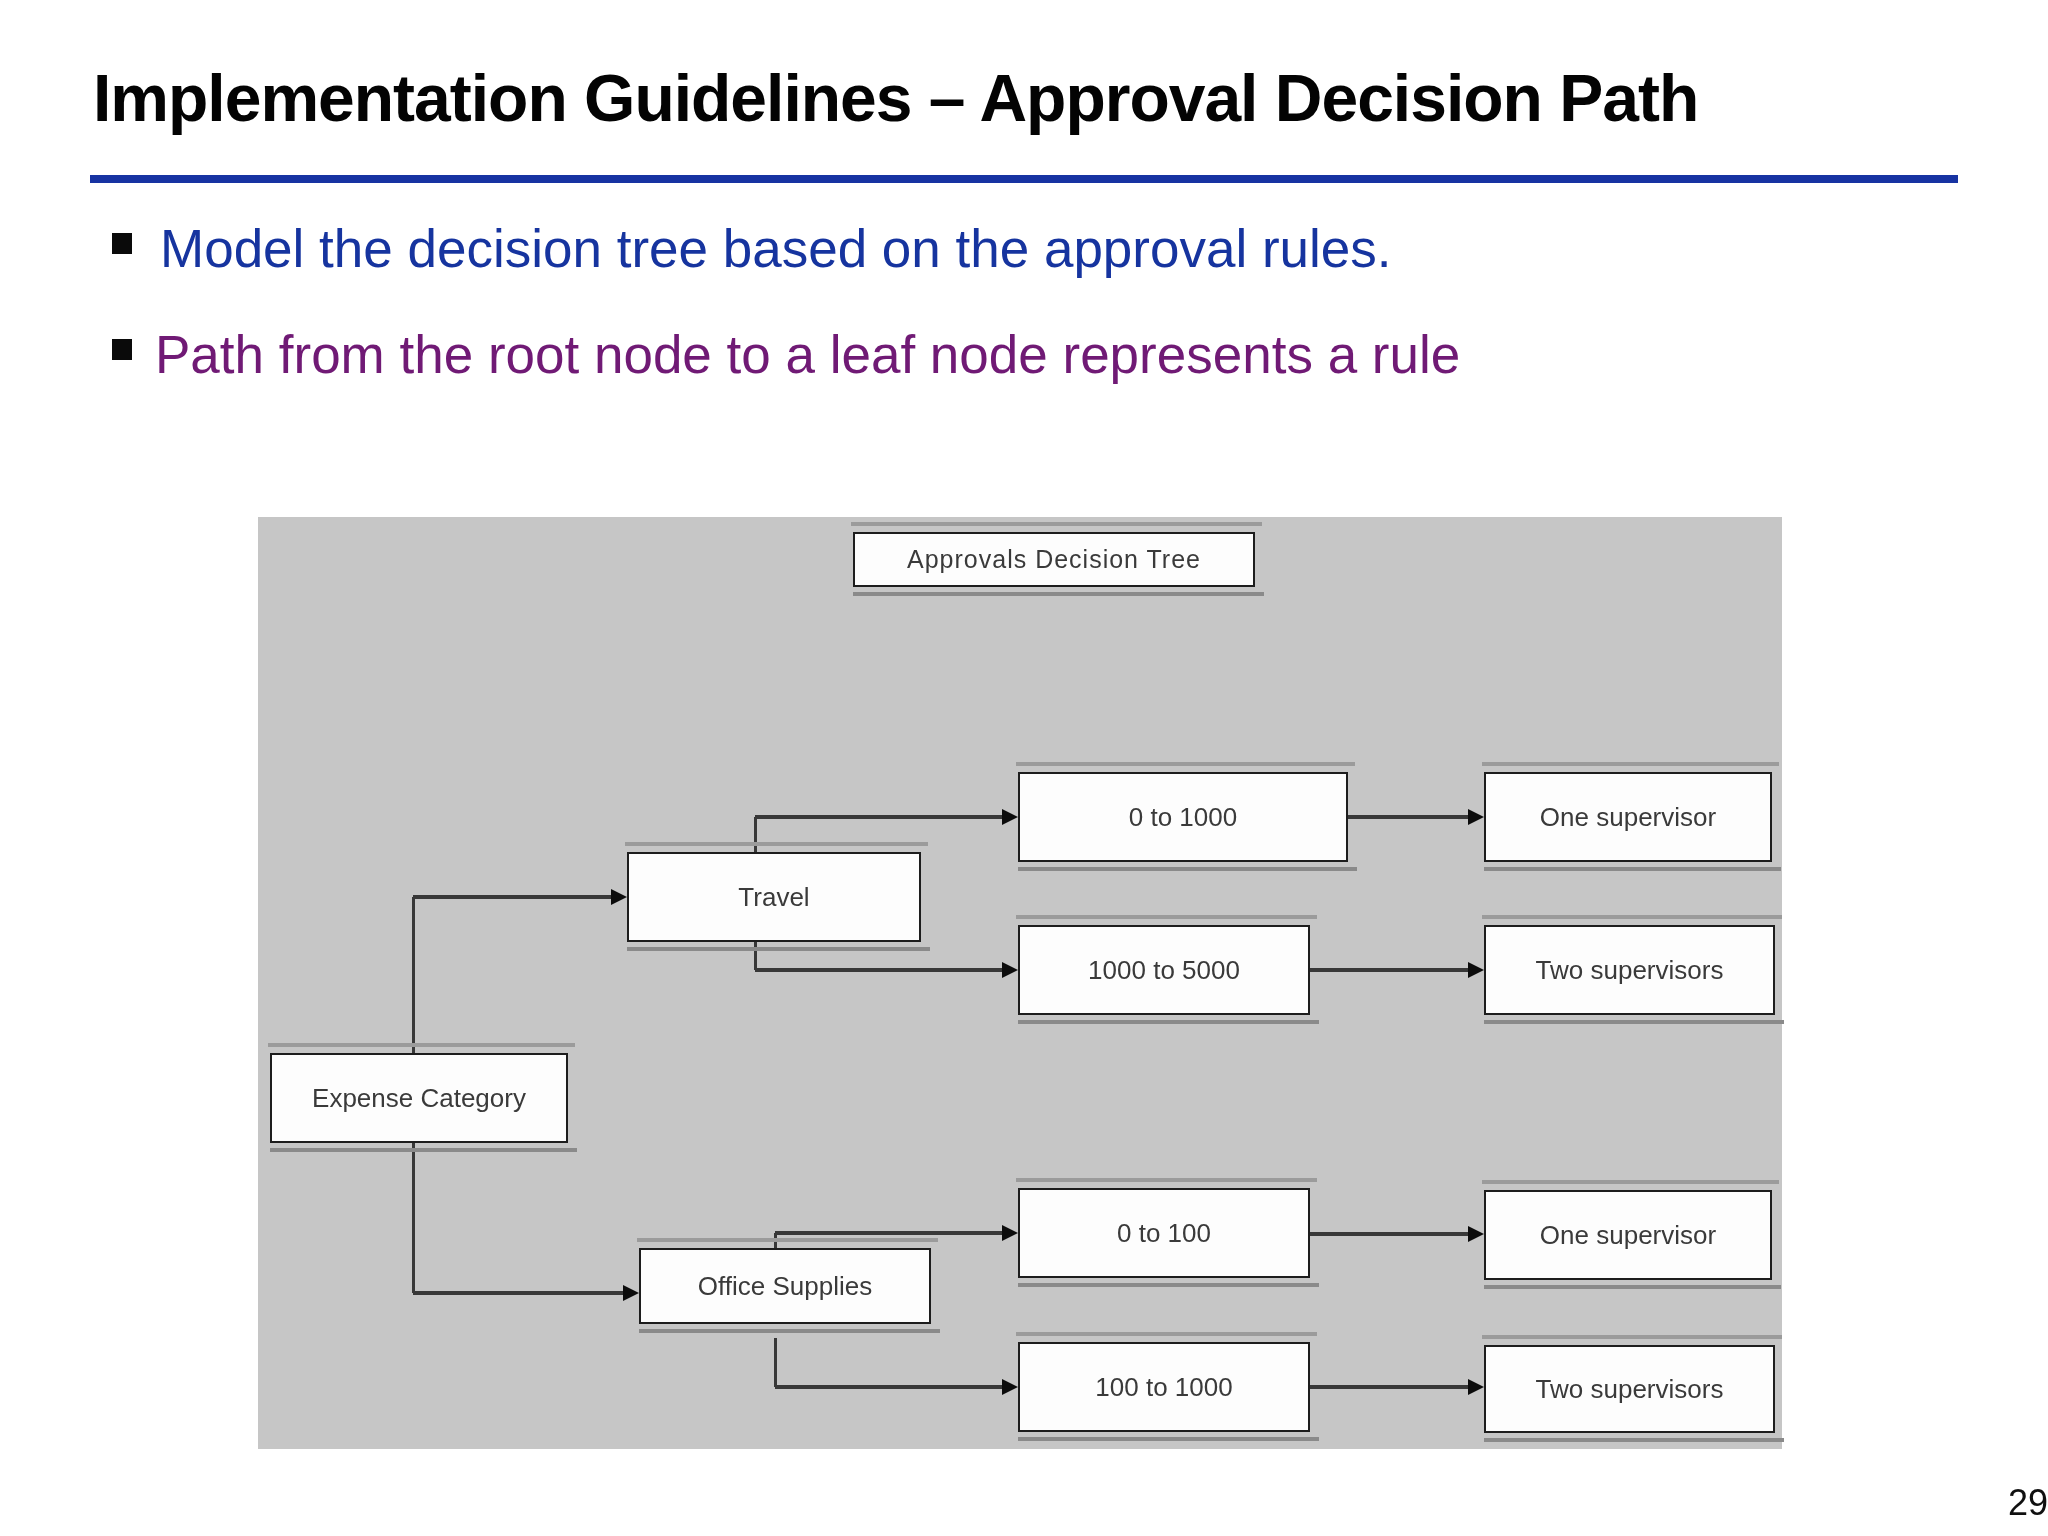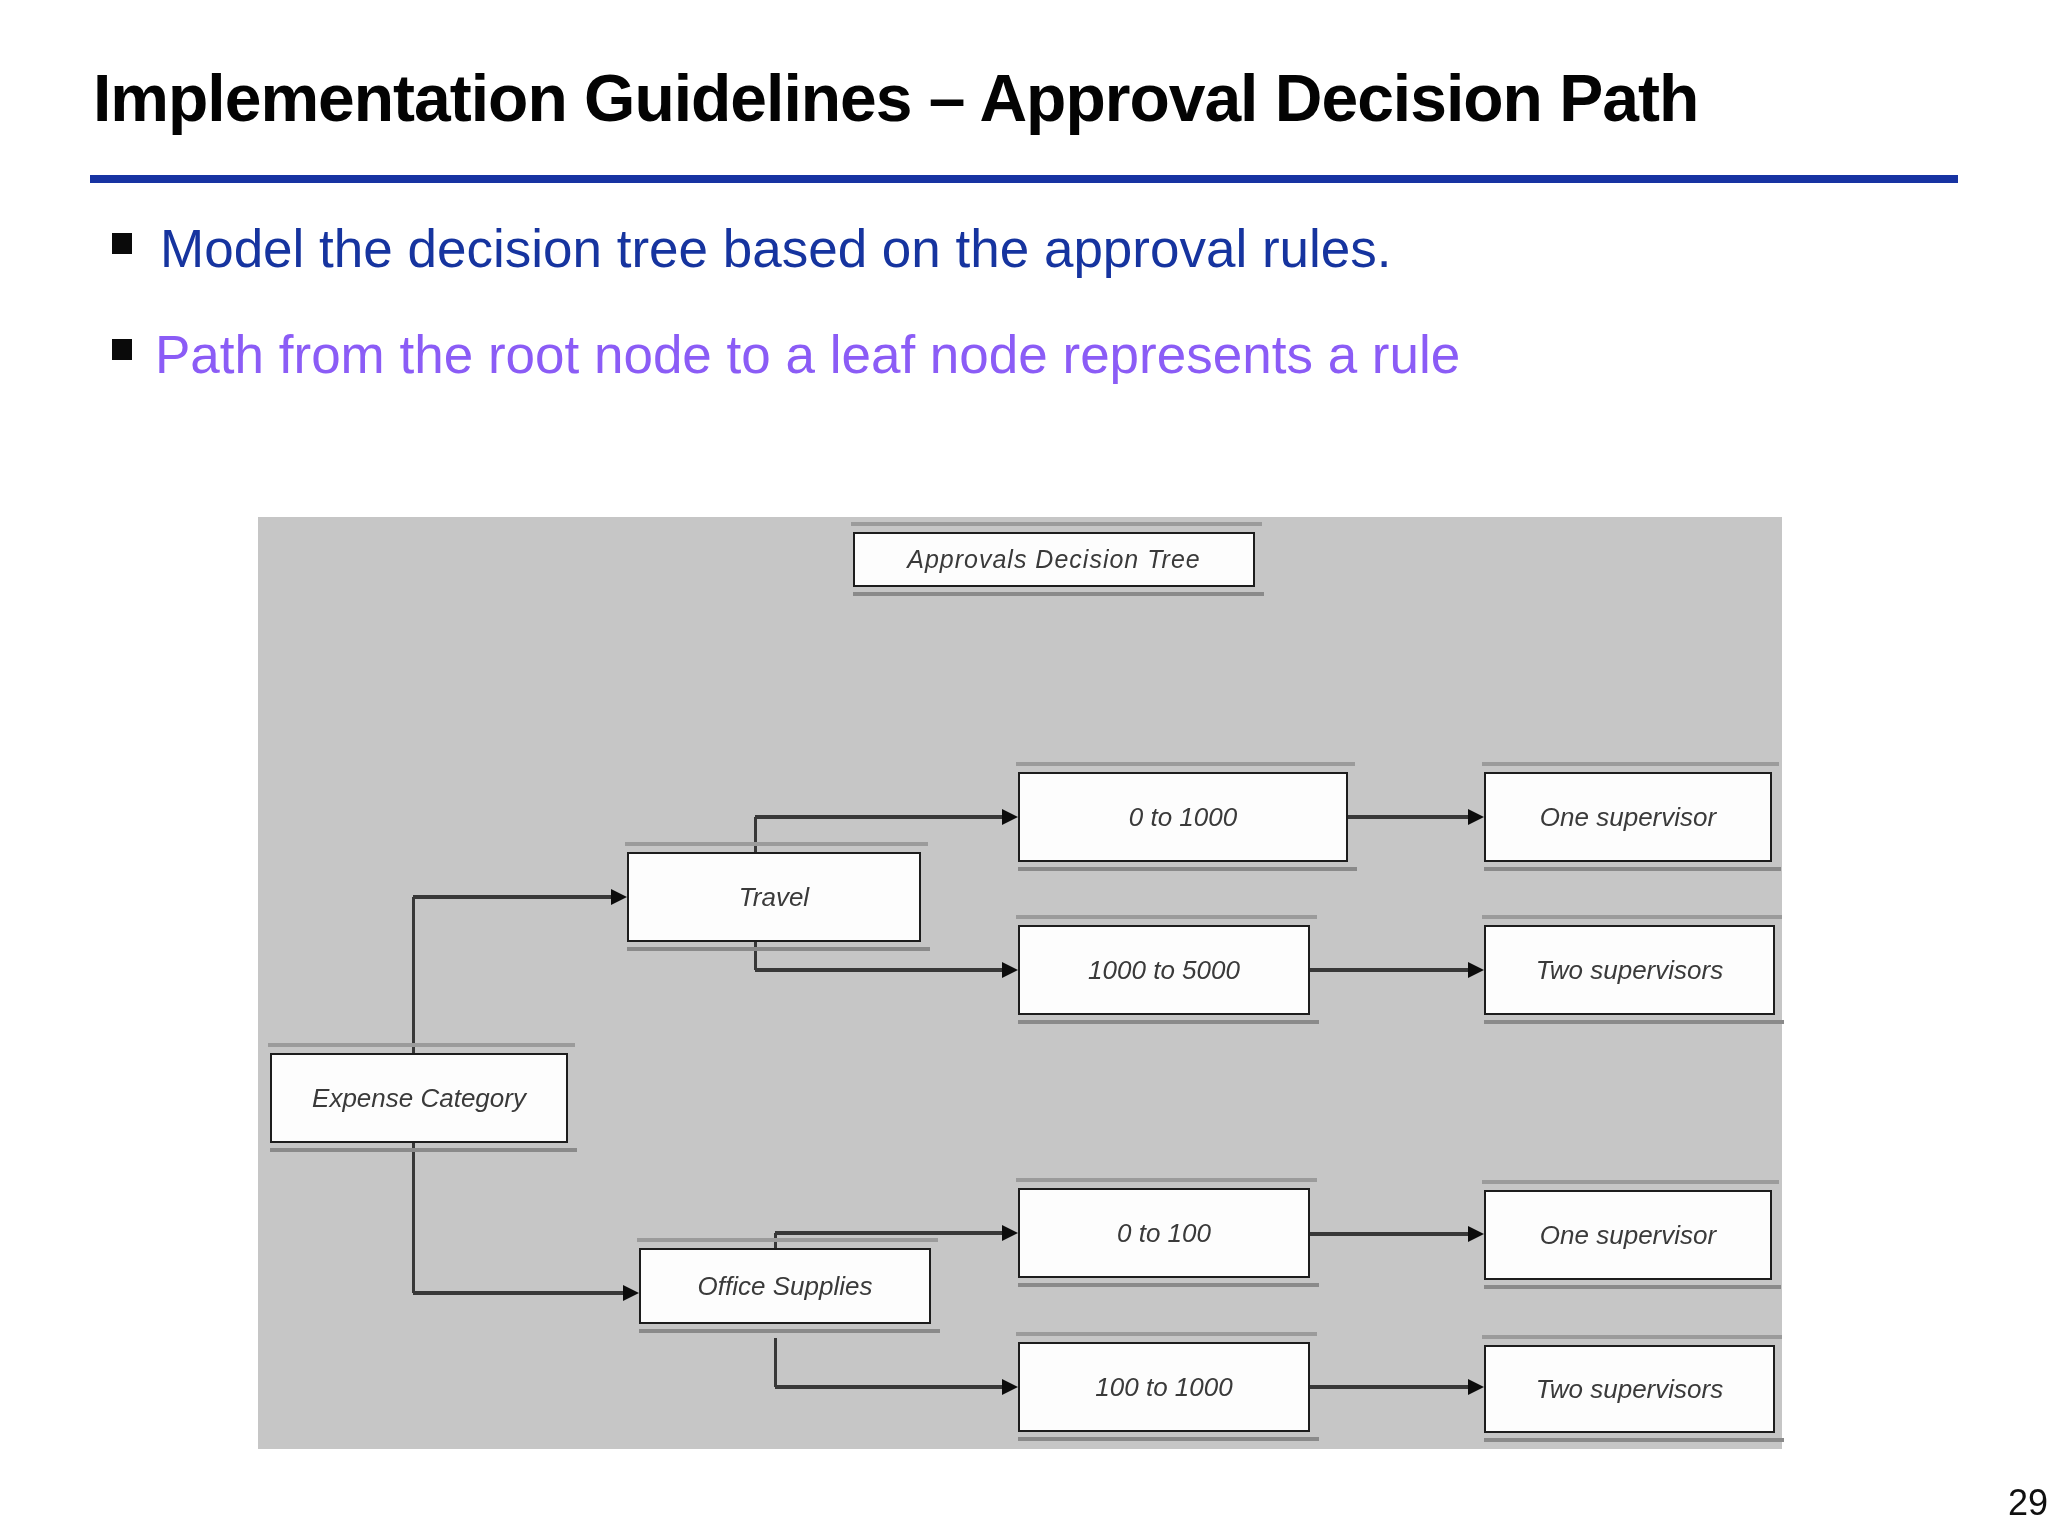--- a/index.html
+++ b/index.html
@@ -21,21 +21,21 @@
   .bullet-item { display:flex; align-items:flex-start; margin-bottom:40px; }
   .bullet-marker { width:20px; height:21px; background:#0a0a0a; margin-top:17px; flex:none; }
   .bullet-text { margin-left:28px; font-size:53px; line-height:66px; color:#16349f; white-space:nowrap; }
   .diagram {
     position:absolute; left:258px; top:517px; width:1524px; height:932px;
     background:#c6c6c6;
   }
   .node {
     position:absolute; background:#fdfdfd; border:2px solid #1d1d1d;
     display:flex; align-items:center; justify-content:center;
-    color:#3a3a3a; font-size:26px; text-align:center; box-sizing:border-box;font-style:italic;
+    color:#3a3a3a; font-size:26px; text-align:center; box-sizing:border-box;
   }
   .node::before {
     content:""; position:absolute; left:-4px; right:-9px; top:-12px; height:4px;
     background:#9b9b9b;
   }
   .node::after {
     content:""; position:absolute; left:-2px; right:-11px; bottom:-11px; height:4px;
     background:#8a8a8a;
   }
   .node.title-node { font-size:25px; letter-spacing:1px; }
@@ -55,21 +55,21 @@
 
 <div class="slide-title">Implementation Guidelines – Approval Decision Path</div>
 <div class="title-rule" style="background: rgb(23, 51, 162);"></div>
 <div class="bullets" id="bullets">
     <div class="bullet-item">
       <span class="bullet-marker"></span>
       <span class="bullet-text" style="color: rgb(22, 52, 159);">Model the decision tree based on the approval rules.</span>
     </div>
     <div class="bullet-item">
       <span class="bullet-marker"></span>
-      <span class="bullet-text" style="color: #8b5cf6; margin-left: 23px;">Path from the root node to a leaf node represents a rule</span>
+      <span class="bullet-text" style="color: #701a75; margin-left: 23px;">Path from the root node to a leaf node represents a rule</span>
     </div>
   </div>
 <div class="diagram" id="diagram" style="background: rgb(198, 198, 198);">
     <div class="seg" style="left: 154px; top: 380px; width: 3px; height: 156px;"></div>
     <div class="seg" style="left: 155px; top: 378px; width: 200px; height: 4px;"></div>
     <div class="arrow" style="left: 353px; top: 372px;"></div>
     <div class="seg" style="left: 154px; top: 626px; width: 3px; height: 150px;"></div>
     <div class="seg" style="left: 155px; top: 774px; width: 212px; height: 4px;"></div>
     <div class="arrow" style="left: 365px; top: 768px;"></div>
     <div class="seg" style="left: 496px; top: 300px; width: 3px; height: 35px;"></div>

